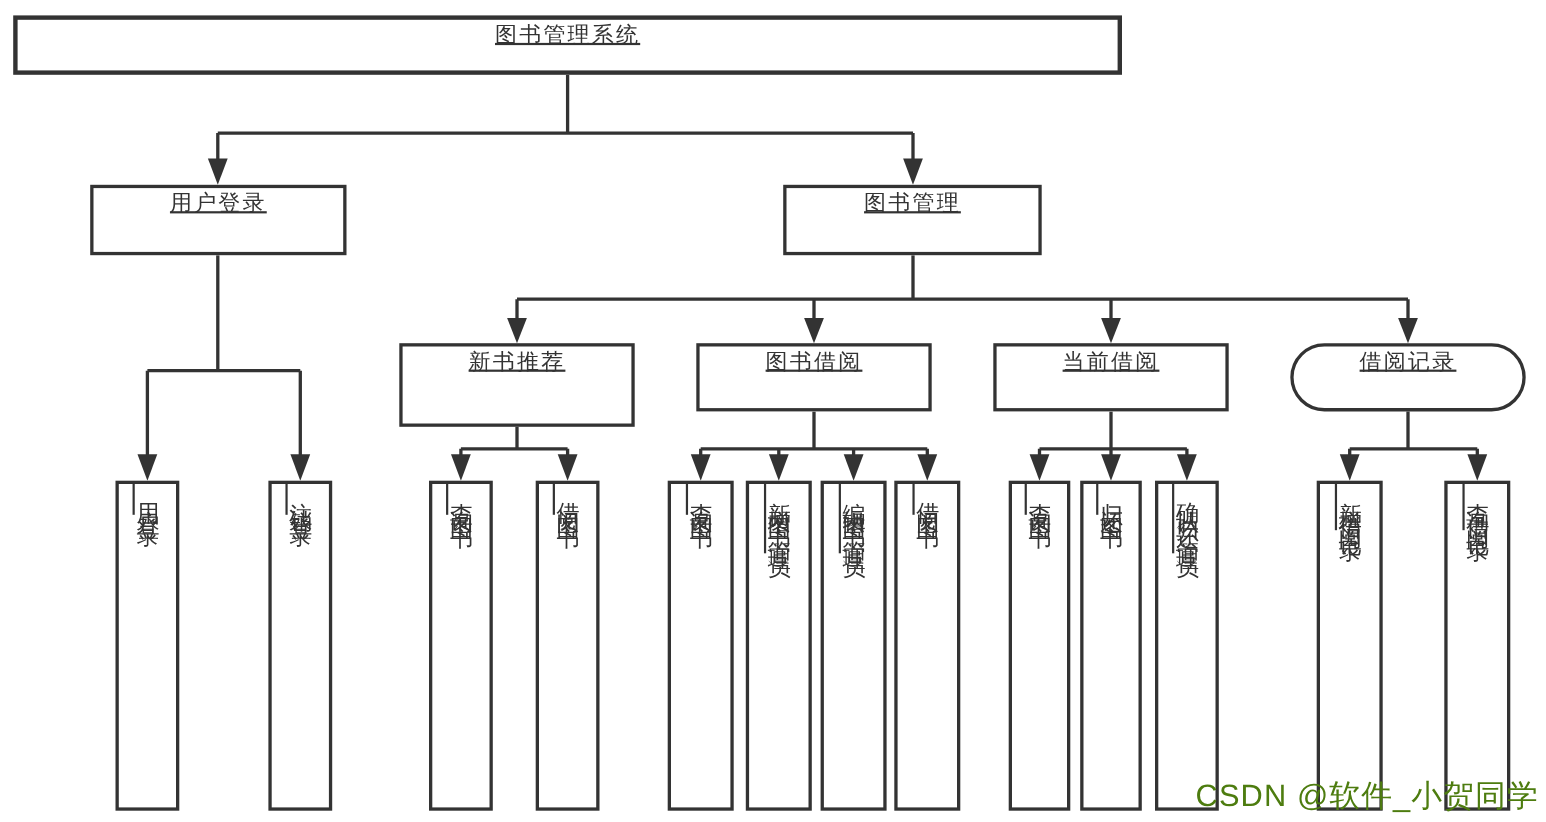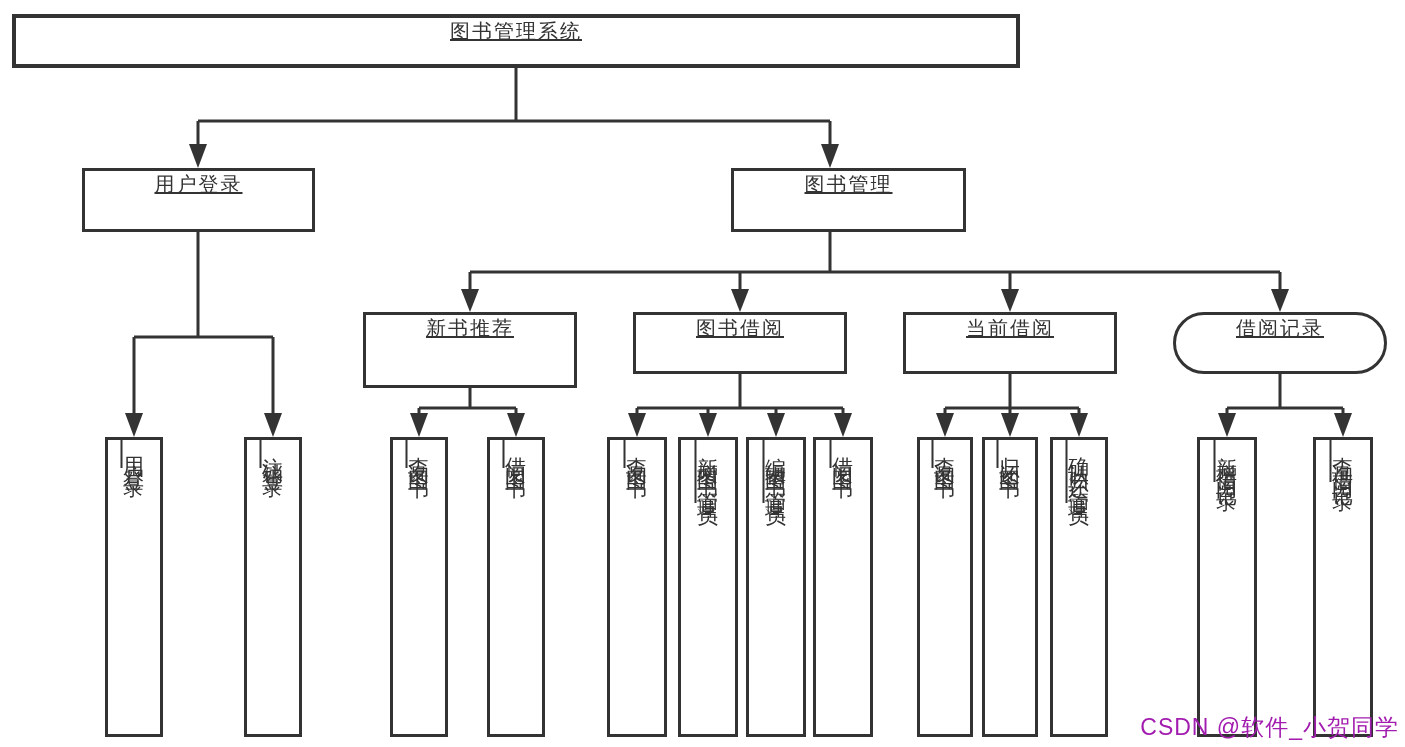--- a/index.html
+++ b/index.html
@@ -39,22 +39,22 @@
     writing-mode: vertical-rl;
     font-size: 21px;
     letter-spacing: 7px;
     line-height: 1.0;
     white-space: nowrap;
   }
   .watermark {
     position: absolute;
     right: 6px;
     bottom: 4px;
-    font-size: 23px;
-    color: #a21caf;
+    font-size: 28px;
+    color: #4d7c0f;
     letter-spacing: 1px;
     white-space: nowrap;
   }
 </style>
 </head>
 <body>
 
 <div id="stage">
 
   <svg id="connectors" viewBox="0 0 1405 747" xmlns="http://www.w3.org/2000/svg">
@@ -97,21 +97,21 @@
     </g>
   </svg>
 
   <div class="node root" style="left:12px; top:14px; width:1008px; height:54px;">
     <span class="hlabel">图书管理系统</span>
   </div>
 
   <div class="node" style="left:82px; top:168px; width:233px; height:64px;">
     <span class="hlabel">用户登录</span>
   </div>
-  <div class="node" style="left:712px; top:168px; width:235px; height:64px;margin-left:19px;">
+  <div class="node" style="left:712px; top:168px; width:235px; height:64px;">
     <span class="hlabel">图书管理</span>
   </div>
 
   <div class="node" style="left:363px; top:312px; width:214px; height:76px;">
     <span class="hlabel">新书推荐</span>
   </div>
   <div class="node" style="left:903px; top:312px; width:214px; height:62px;">
     <span class="hlabel">当前借阅</span>
   </div>
   <div class="node" style="left:633px; top:312px; width:214px; height:62px;">

